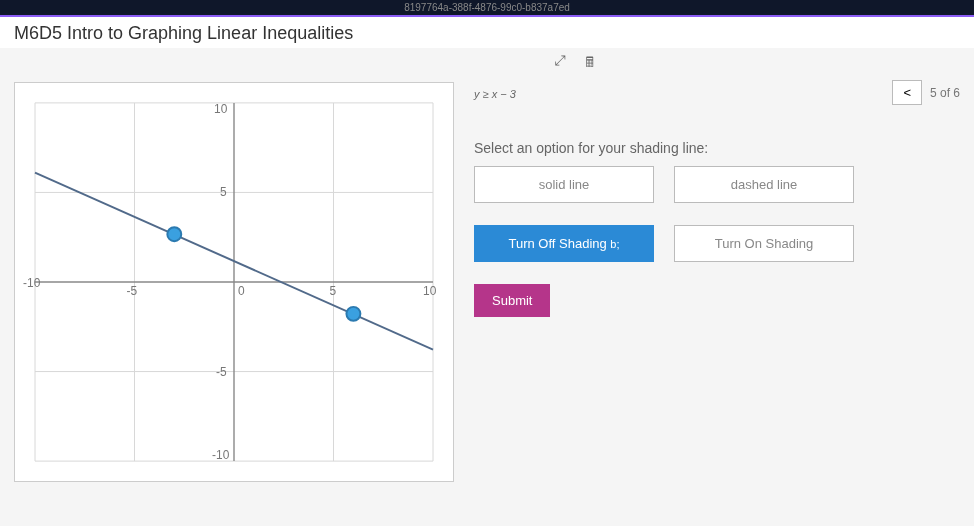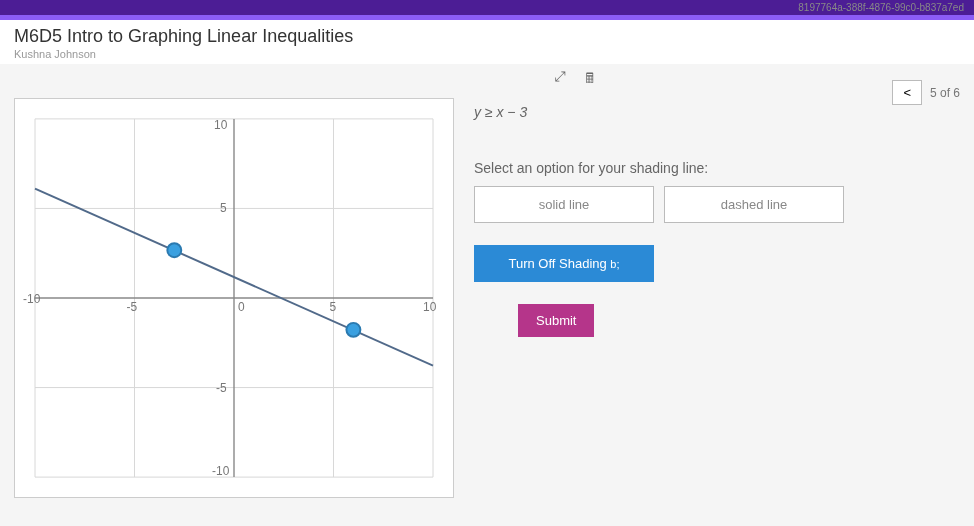--- a/index.html
+++ b/index.html
@@ -7,24 +7,24 @@
     font-family: Arial, Helvetica, sans-serif;
     background: #f5f5f5;
     width: 974px;
     height: 526px;
     overflow: hidden;
     color: #555;
   }
   .url-bar {
     font-size: 10px;
     color: #888;
-    text-align: right;
+    text-align: center;
     padding: 2px 10px;
-    background: #4c1d95;
-    border-bottom: 5px solid #8b5cf6;
+    background: #0f172a;
+    border-bottom: 2px solid #8b5cf6;
     white-space: nowrap;
     overflow: hidden;
   }
   .header {
     padding: 6px 14px 4px 14px;
     background: #fff;
   }
   .header h1 {
     font-size: 18px;
     font-weight: 500;
@@ -71,23 +71,23 @@
     color: #777;
   }
   .progress-btn {
     border: 1px solid #bbb;
     background: #fff;
     padding: 4px 10px;
     font-size: 13px;
     cursor: pointer;
   }
   .prompt-title { font-size: 15px; color: #555; margin-bottom: 14px; }
-  .inequality { font-size: 14px; color: #666; margin-bottom: 40px; font-style: italic;}
+  .inequality { font-size: 11px; color: #666; margin-bottom: 40px; font-style: italic;}
   .section-label { font-size: 14px; color: #666; margin-bottom: 10px; }
-  .btn-row { display: flex; gap: 10px; margin-bottom: 22px; }
+  .btn-row { display: flex; gap: 20px; margin-bottom: 22px; }
   .opt-btn {
     flex: 1;
     border: 1px solid #bbb;
     background: #fff;
     color: #888;
     padding: 10px 4px;
     font-size: 13px;
     text-align: center;
     cursor: pointer;
     max-width: 180px;
@@ -97,38 +97,36 @@
     color: #fff;
     border-color: #2b8ad6;
   }
   .submit-btn {
     background: #b5358a;
     color: #fff;
     border: none;
     padding: 9px 18px;
     font-size: 13px;
     cursor: pointer;
-    margin-left: 44px;
   }
   
   svg.graph { width: 100%; height: 100%; display: block; }
   .grid-line { stroke: #d8d8d8; stroke-width: 1; }
   .axis-line { stroke: #888; stroke-width: 1.4; }
   .tick-label { font-size: 12px; fill: #777; }
   .plot-line { stroke: #516a8a; stroke-width: 2; fill: none; }
   .point { fill: #3aa0e0; stroke: #2b7ab0; stroke-width: 2; }
 </style>
 </head>
 <body>
 
 <div class="url-bar">8197764a-388f-4876-99c0-b837a7ed</div>
 
 <div class="header">
   <h1>M6D5 Intro to Graphing Linear Inequalities</h1>
-  <div class="student">Kushna Johnson</div>
 </div>
 
 <div class="toolbar">
   <span>⤢</span>
   <span>🖩</span>
 </div>
 
 <div class="progress-box">
   <button class="progress-btn">&lt;</button>
   <span>5 of 6</span>
@@ -176,18 +174,19 @@
     <div class="btn-row">
       <div class="opt-btn">solid line</div>
       <div class="opt-btn">dashed line</div>
     </div>
 
     <div class="btn-row">
       <div class="opt-btn active">
         <span>Turn Off Shading</span>
         <span style="font-size:11px;">	b;</span>
       </div>
+      <div class="opt-btn">Turn On Shading</div>
     </div>
 
     <button class="submit-btn">Submit</button>
   </div>
 
 </div>
 
 </body></html>

